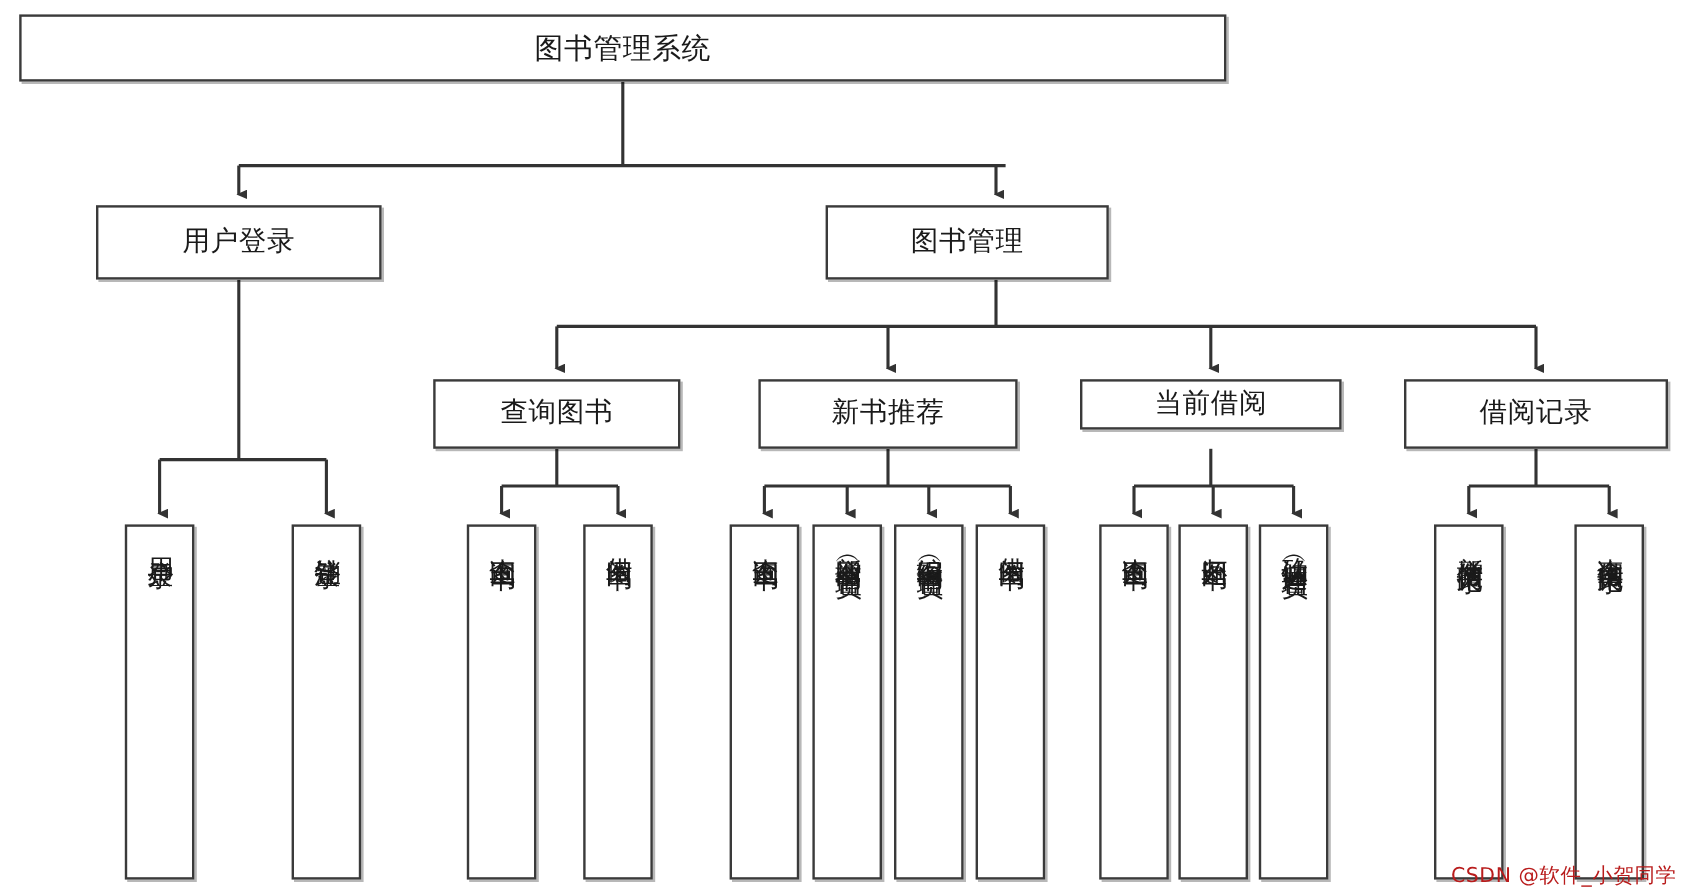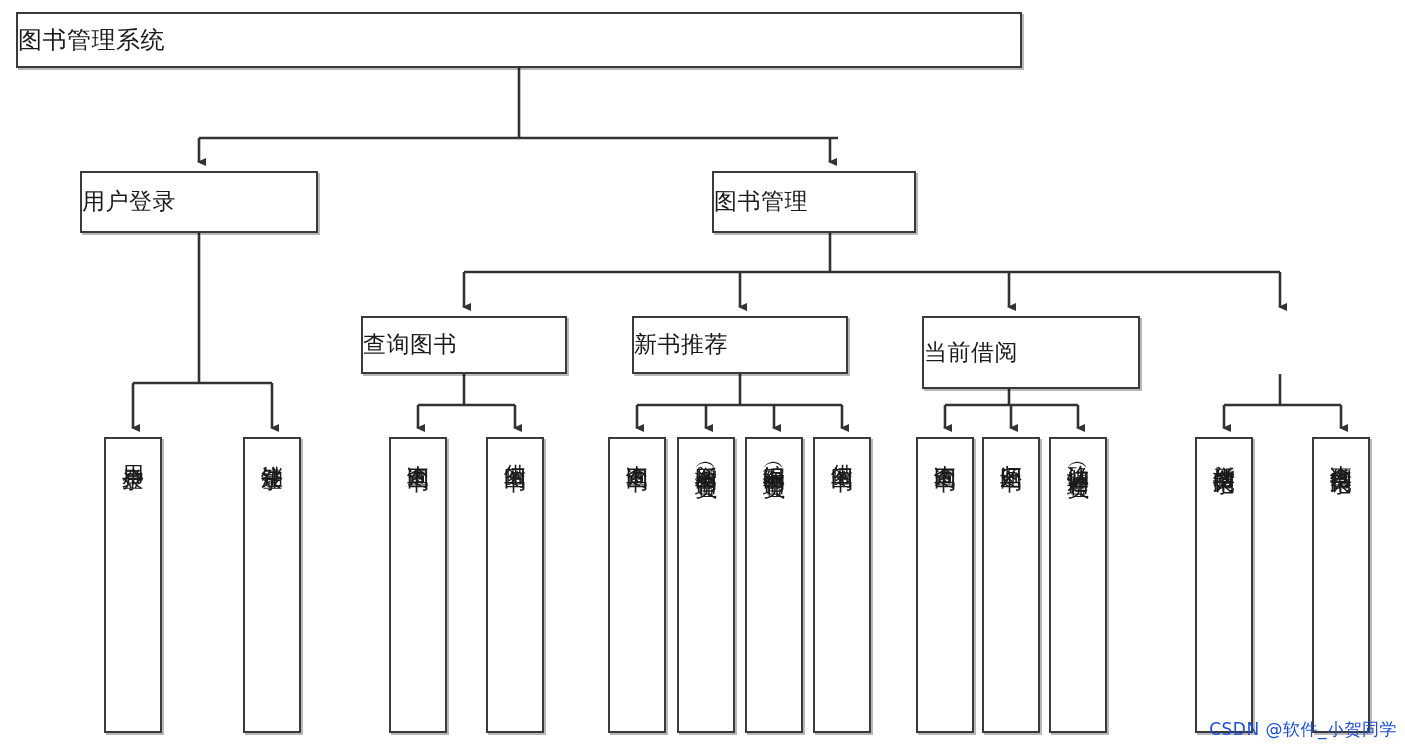--- a/index.html
+++ b/index.html
@@ -26,21 +26,21 @@
     height: 747px;
     pointer-events: none;
   }
   .node {
     position: absolute;
     box-sizing: border-box;
     background: #ffffff;
     border: 2px solid #3a3a3a;
     display: flex;
     align-items: center;
-    justify-content: flex-start;
+    justify-content: center;
     color: #1a1a1a;
     box-shadow: 2px 2px 0 rgba(0,0,0,0.28);
   }
   .node .label {
     display: block;
     text-align: center;
     line-height: 1.18;
     letter-spacing: 0.5px;
   }
   
@@ -63,21 +63,21 @@
     font-size: 22px;
     letter-spacing: 2px;
     line-height: 1;
     max-height: 280px;
   }
   .watermark {
     position: absolute;
     right: 8px;
     bottom: 6px;
     font-size: 17px;
-    color: #1d4ed8;
+    color: #b91c1c;
     letter-spacing: 0.5px;
     white-space: nowrap;
     user-select: none;
   }
 </style>
 </head>
 <body>
 
 <div id="diagram-root">
 
@@ -131,32 +131,35 @@
     </g>
   </svg>
 
   <div class="node horiz root" style="left:16px; top:12px; width:1006px; height:56px;">
     <span class="label">图书管理系统</span>
   </div>
 
   <div class="node horiz" style="left:80px; top:171px; width:238px; height:62px;">
     <span class="label">用户登录</span>
   </div>
-  <div class="node horiz" style="left:712px; top:171px; width:204px; height:62px;">
+  <div class="node horiz" style="left:688px; top:171px; width:236px; height:62px;">
     <span class="label">图书管理</span>
   </div>
 
   <div class="node horiz" style="left:361px; top:316px; width:206px; height:58px;">
     <span class="label">查询图书</span>
   </div>
   <div class="node horiz" style="left:632px; top:316px; width:216px; height:58px;">
     <span class="label">新书推荐</span>
   </div>
-  <div class="node horiz" style="left:900px; top:316px; width:218px; height:73px;margin-left:22px;">
+  <div class="node horiz" style="left:900px; top:316px; width:218px; height:42px;">
     <span class="label">当前借阅</span>
+  </div>
+  <div class="node horiz" style="left:1170px; top:316px; width:220px; height:58px;">
+    <span class="label">借阅记录</span>
   </div>
 
   <div class="node vert" style="left:104px; top:437px; width:58px; height:296px;">
     <span class="label">用户登录</span>
   </div>
   <div class="node vert" style="left:243px; top:437px; width:58px; height:296px;">
     <span class="label">注销登录</span>
   </div>
 
   <div class="node vert" style="left:389px; top:437px; width:58px; height:296px;">

